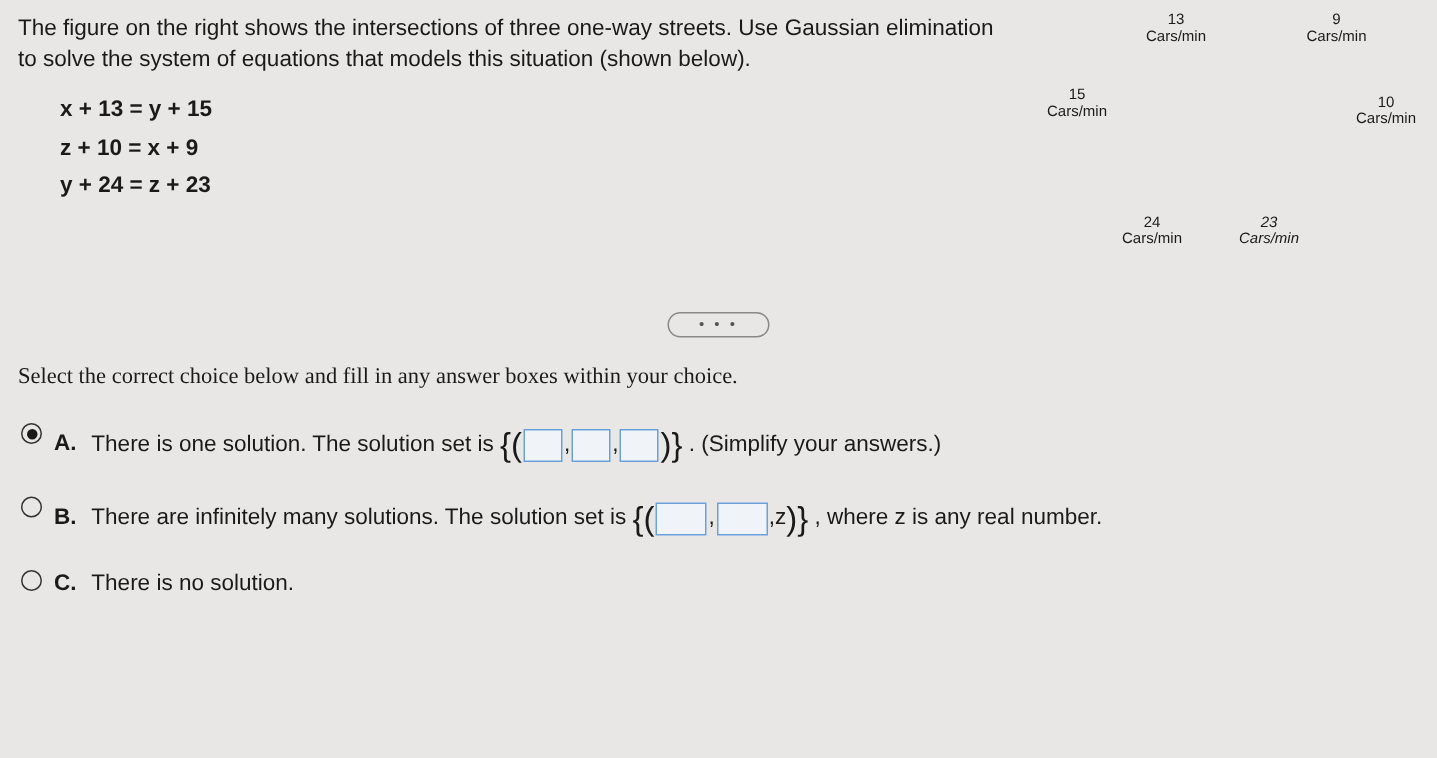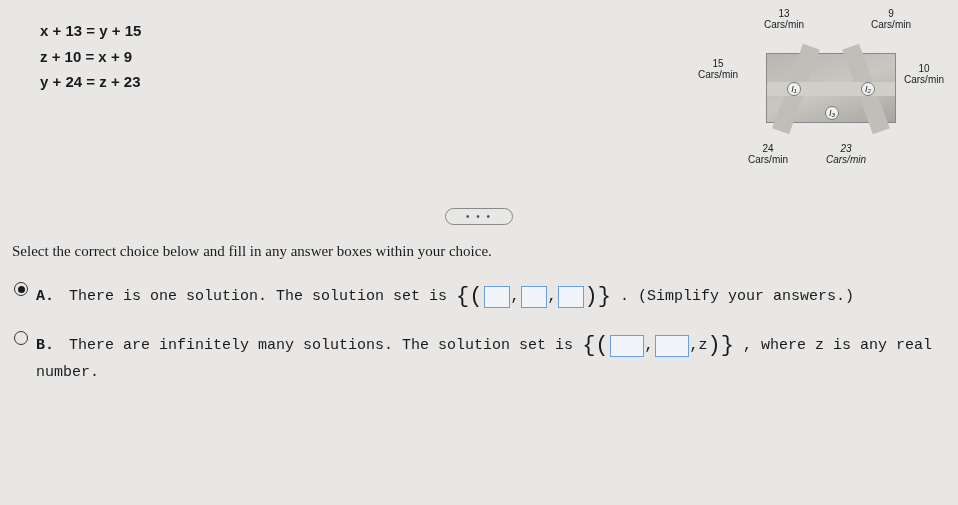--- a/index.html
+++ b/index.html
@@ -134,21 +134,20 @@
       background: #1a1a1a;
       border-radius: 50%;
     }
     .choice-label {
       font-weight: bold;
       margin-right: 6px;
     }
     .choice-body {
       flex: 1;
       line-height: 1.5;
-      font-family: Liberation Mono, monospace;
     }
     .answer-box {
       display: inline-block;
       min-width: 26px;
       height: 22px;
       border: 1px solid #6aa0d8;
       background: #f0f4f9;
       vertical-align: middle;
       margin: 0 1px;
     }
@@ -158,20 +157,21 @@
     .set-brace {
       font-size: 22px;
       vertical-align: middle;
     }
   </style>
 </head>
 <body>
 
 <div class="top-section">
   <div class="problem-text">
+    <div>The figure on the right shows the intersections of three one-way streets. Use Gaussian elimination to solve the system of equations that models this situation (shown below).</div>
     <div class="equations">
       <div>x  +  13  =  y  +  15</div>
       <div>z  +  10  =  x  +   9</div>
       <div>y  +  24  =  z  +  23</div>
     </div>
   </div>
   <div class="figure-area">
     <div class="fig-label" style="left:78px; top:0;">
       <div>13</div>
       <div>Cars/min</div>
@@ -188,28 +188,20 @@
       <div>10</div>
       <div>Cars/min</div>
     </div>
     <div class="fig-label" style="left:62px; top:135px;">
       <div>24</div>
       <div>Cars/min</div>
     </div>
     <div class="fig-label" style="left:140px; top:135px;font-style:italic;">
       <div>23</div>
       <div>Cars/min</div>
-    </div>
-    <div class="fig-diagram">
-      <div class="road-d1"></div>
-      <div class="road-d2"></div>
-      <div class="road-h"></div>
-      <div class="inode" style="left:20px; top:28px;">I₁</div>
-      <div class="inode" style="right:20px; top:28px;">I₂</div>
-      <div class="inode" style="left:58px; top:52px;">I₃</div>
     </div>
   </div>
 </div>
 
 <div class="divider-btn">
   <div class="more-btn">• • •</div>
 </div>
 
 <div class="prompt-line">Select the correct choice below and fill in any answer boxes within your choice.</div>
 
@@ -227,13 +219,20 @@
   <div class="choice-row">
     <span class="radio"></span>
     <div class="choice-body">
       <span class="choice-label">B.</span>
       <span>There are infinitely many solutions. The solution set is </span>
       <span class="set-brace">{(</span><span class="answer-box wide"></span>,<span class="answer-box wide"></span><span>,z</span><span class="set-brace">)}</span>
       <span>, where z is any real number.</span>
     </div>
   </div>
 
+  <div class="choice-row">
+    <span class="radio"></span>
+    <div class="choice-body">
+      <span class="choice-label">C.</span>
+      <span>There is no solution.</span>
+    </div>
+  </div>
 </div>
 
 </body></html>

